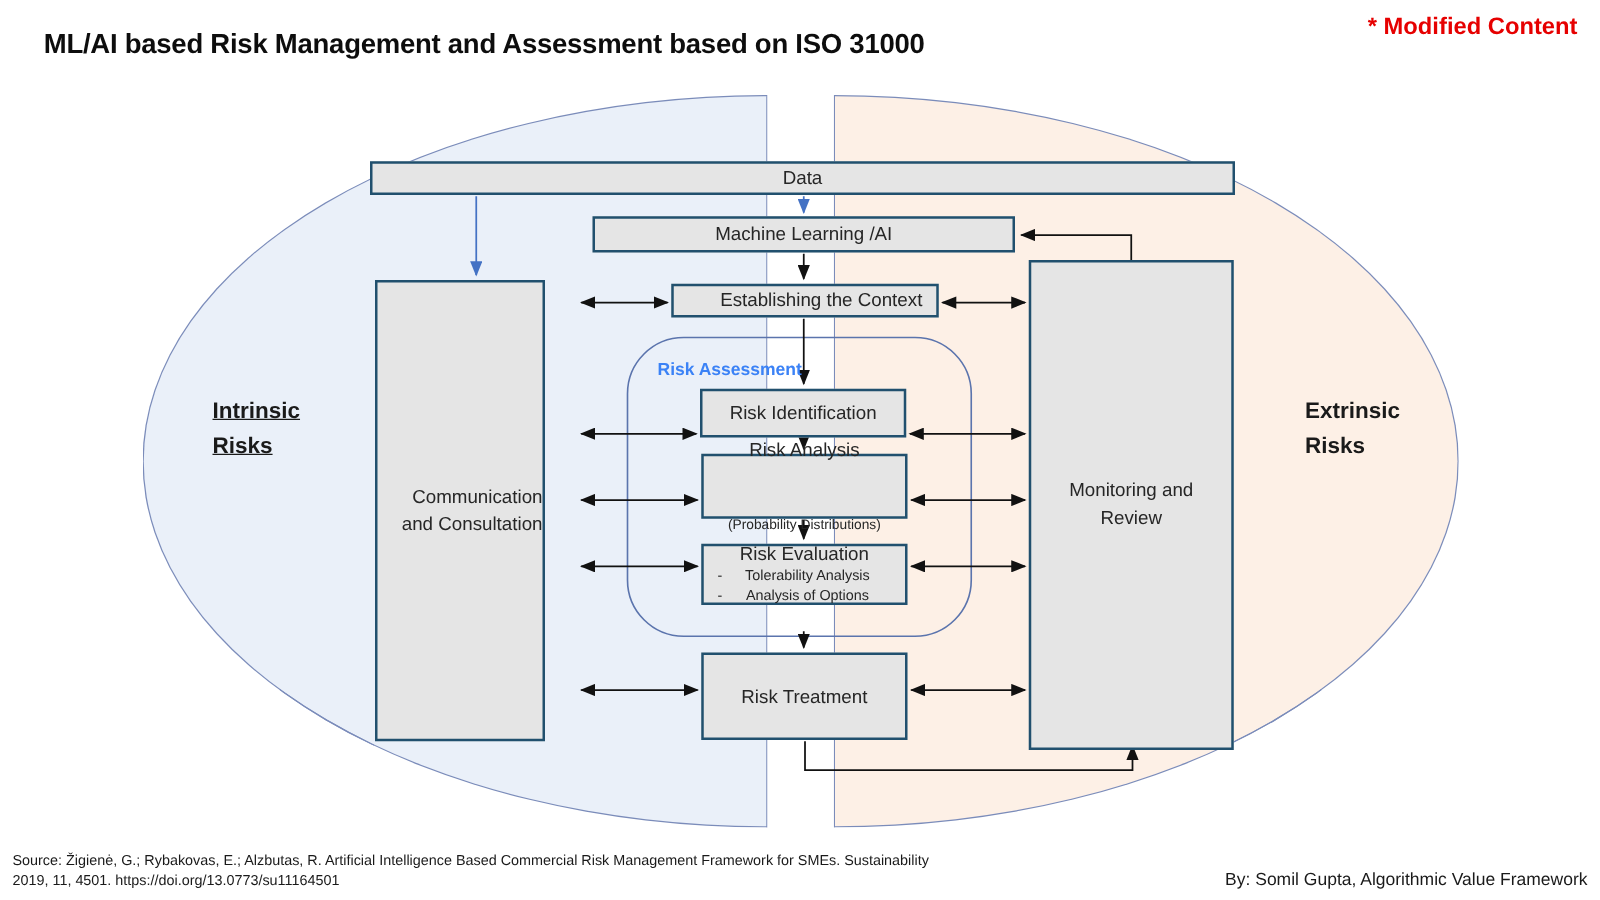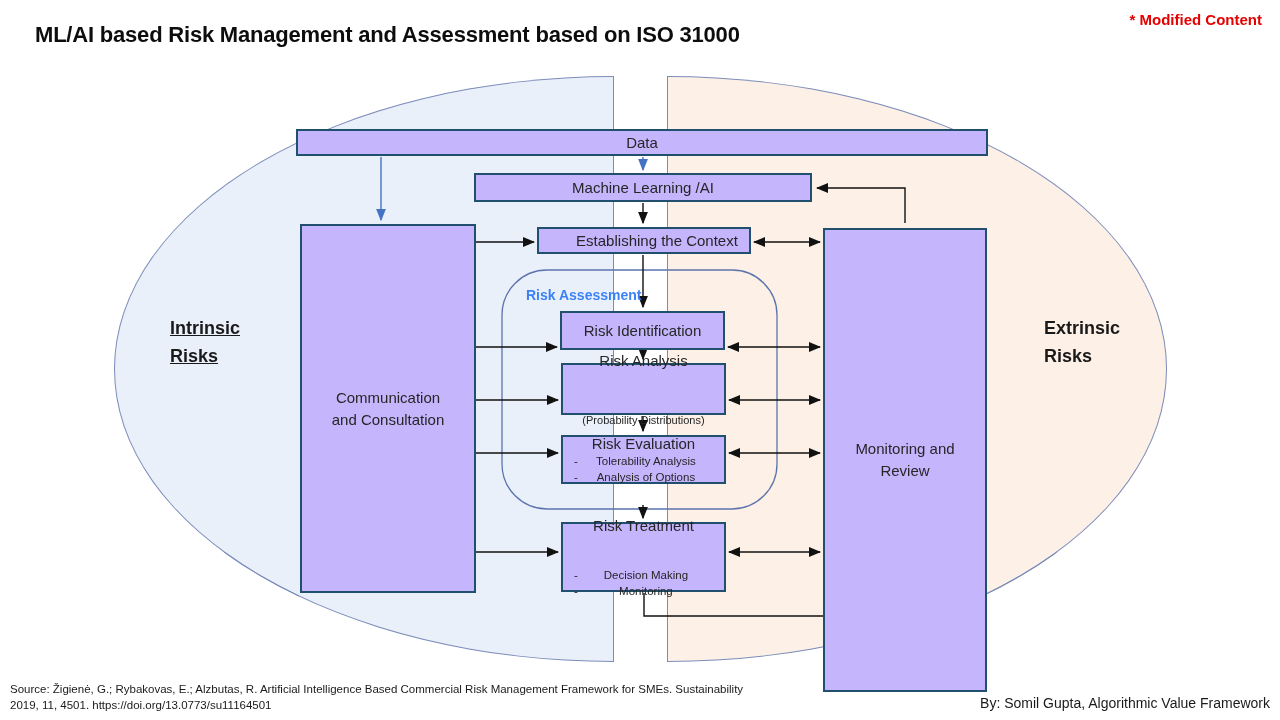--- a/index.html
+++ b/index.html
@@ -16,60 +16,60 @@
   html,body{margin:0;padding:0;background:#ffffff;}
   .slide{
     position:relative;width:1280px;height:720px;background:#ffffff;
     font-family:"Liberation Sans", sans-serif;overflow:hidden;color:var(--text-dark);
   }
   .page-title{
     position:absolute;left:35px;top:22px;font-size:22px;font-weight:bold;color:#0d0d0d;
     letter-spacing:-0.2px;z-index:5;
   }
   .modified-note{
-    position:absolute;right:18px;top:11px;font-size:15px;font-weight:bold;color:var(--note-red);z-index:5;
+    position:absolute;right:18px;top:11px;font-size:19px;font-weight:bold;color:var(--note-red);z-index:5;
   }
   .half-ellipse{position:absolute;top:76px;width:500px;height:586px;z-index:1;box-sizing:border-box;}
   .half-ellipse.left{
     left:114px;background:var(--intrinsic-fill);border:1.5px solid var(--ellipse-border);
     border-top-left-radius:100% 50%;border-bottom-left-radius:100% 50%;
   }
   .half-ellipse.right{
     left:667px;background:var(--extrinsic-fill);border:1.5px solid var(--ellipse-border);
     border-top-right-radius:100% 50%;border-bottom-right-radius:100% 50%;
   }
   .side-label{position:absolute;z-index:4;font-size:18px;font-weight:bold;color:#1a1a1a;line-height:28px;}
   .side-label.intrinsic{left:170px;top:314px;text-decoration:underline;}
   .side-label.extrinsic{left:1044px;top:314px;}
   .side-label span{display:block;}
   .arrow-layer{position:absolute;left:0;top:0;z-index:2;pointer-events:none;}
   .arrow{stroke:var(--arrow-black);stroke-width:1.4;fill:none;}
   .arrow.blue{stroke:var(--arrow-blue);}
   .ra-rect{fill:none;stroke:var(--group-border);stroke-width:1.3;}
   .box{
-    position:absolute;background:#c4b5fd;border:2px solid var(--box-border);z-index:3;
+    position:absolute;background:#e5e5e5;border:2px solid var(--box-border);z-index:3;
     display:flex;align-items:center;justify-content:center;box-sizing:border-box;
     font-size:15px;color:var(--text-dark);text-align:center;
   }
   .box.stack{flex-direction:column;justify-content:center;}
   .box .sub{font-size:11px;line-height:13px;}
   .box .box-title{font-size:15px;line-height:19px;}
   .bullets{width:100%;}
   .bullet{display:flex;font-size:11.5px;line-height:16px;padding:0 10px 0 11px;}
   .bullet::before{content:"-";}
   .bullet span{flex:1;text-align:center;}
   .box.data{left:296px;top:129px;width:692px;height:27px;}
   .box.ml{left:474px;top:173px;width:338px;height:29px;}
   .box.ctx{left:537px;top:227px;width:214px;height:27px;padding-left:26px;}
   .box.rid{left:560px;top:311px;width:165px;height:39px;}
   .box.ranal{left:561px;top:363px;width:165px;height:52px;gap:44px;}
   .box.reval{left:561px;top:435px;width:165px;height:49px;}
   .box.rtreat{left:561px;top:522px;width:165px;height:70px;gap:32px;}
-  .box.comm{left:300px;top:224px;width:176px;height:369px;line-height:22px;}
-  .box.mon{left:823px;top:228px;width:164px;height:464px;line-height:22px;}
+  .box.comm{left:300px;top:224px;width:136px;height:369px;line-height:22px;align-items:flex-end;}
+  .box.mon{left:823px;top:208px;width:164px;height:392px;line-height:22px;}
   .ra-label{position:absolute;left:526px;top:287px;z-index:3;font-size:14px;font-weight:bold;color:#3b82f6;}
   .footer-source{position:absolute;left:10px;top:681px;z-index:5;font-size:11.5px;line-height:16px;color:#1a1a1a;}
   .footer-source span{display:block;}
   .footer-by{position:absolute;right:10px;top:695px;z-index:5;font-size:14px;color:#1a1a1a;}
 </style>
 </head>
 <body>
 
 <div class="slide">
 
@@ -148,28 +148,20 @@
           <span>Tolerability Analysis</span>
         </div>
       <div class="bullet">
           <span>Analysis of Options</span>
         </div>
     </div>
   </div>
 
   <div class="box rtreat stack">
     <div class="box-title">Risk Treatment</div>
-    <div class="bullets">
-      <div class="bullet">
-          <span>Decision Making</span>
-        </div>
-      <div class="bullet">
-          <span>Monitoring</span>
-        </div>
-    </div>
   </div>
 
   <div class="box comm stack">
     <span>Communication</span>
     <span>and Consultation</span>
   </div>
 
   <div class="box mon stack">
     <span>Monitoring and</span>
     <span>Review</span>

